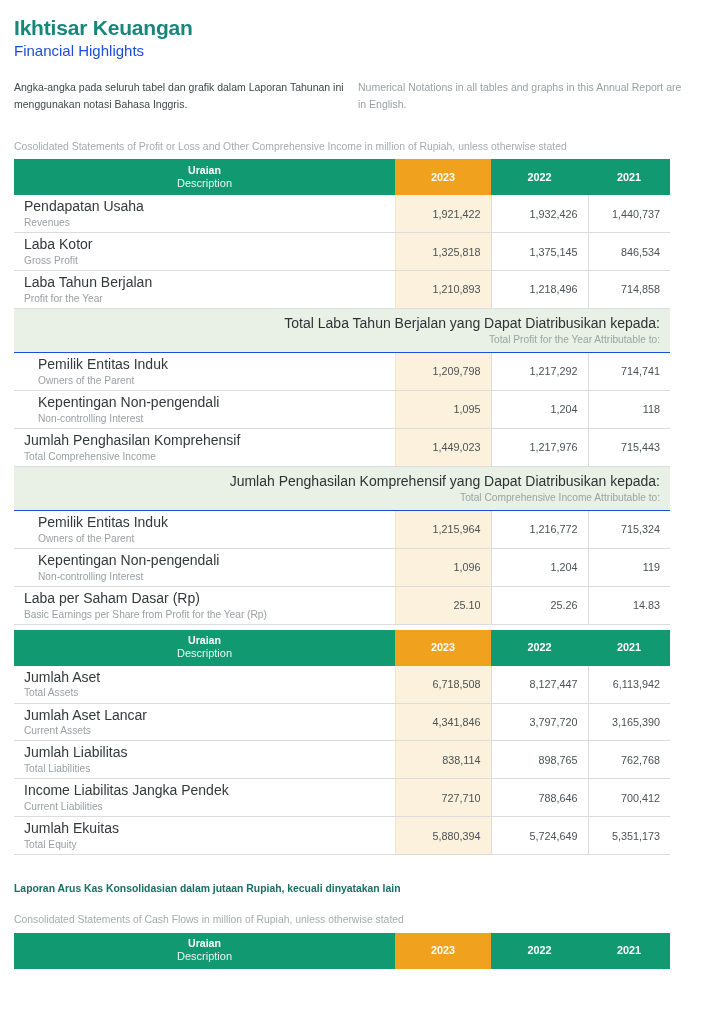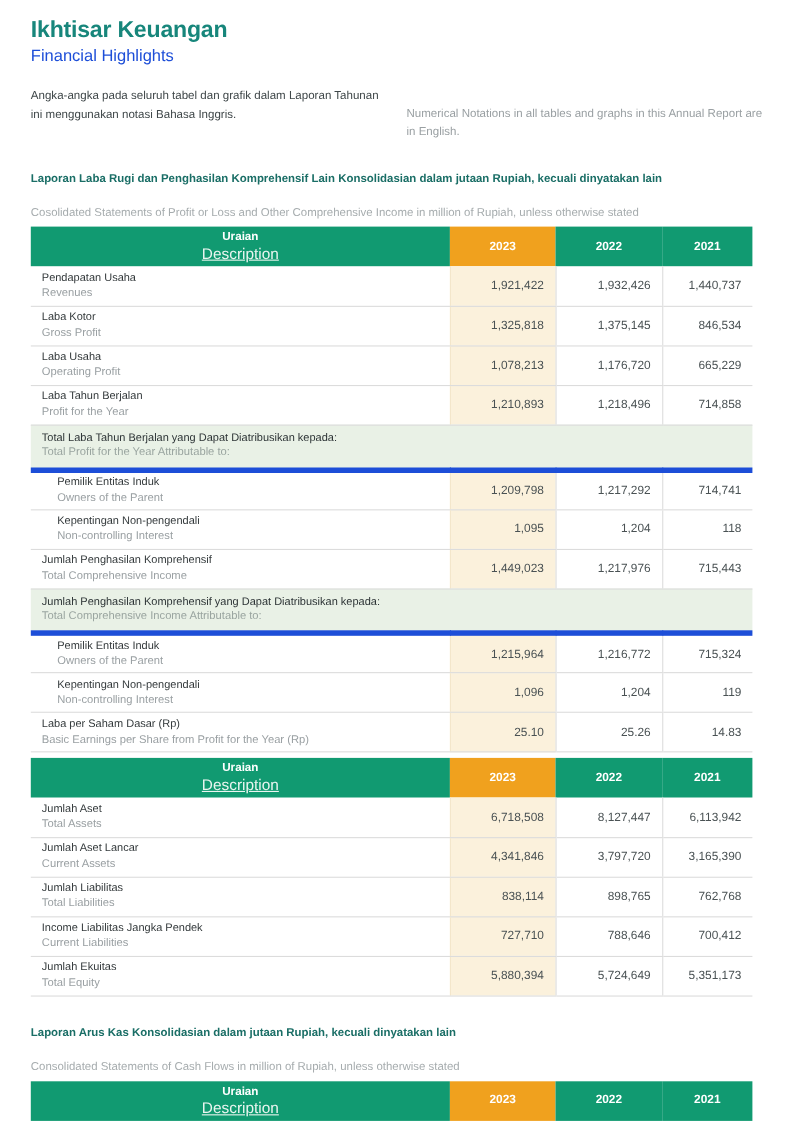--- a/index.html
+++ b/index.html
@@ -9,21 +9,21 @@
     height: 1024px;
     background: #ffffff;
     font-family: "Liberation Sans", sans-serif;
     overflow: hidden;
   }
 
   .page {
     position: relative;
     width: 725px;
     height: 1024px;
-    padding: 0 28px;
+    padding: 0 14px;
     background: #ffffff;
   }
 
   
   .page-head { padding-top: 16px; }
   .title-id {
     font-size: 21px;
     font-weight: bold;
     color: #17867B;
     letter-spacing: -0.2px;
@@ -46,21 +46,20 @@
   .intro-col { width: 330px; }
   .intro-id {
     font-size: 10.5px;
     color: #3F4749;
     line-height: 1.62;
   }
   .intro-en {
     font-size: 10.5px;
     color: #9AA0A3;
     line-height: 1.62;
-    margin-top: 16px;
   }
 
   
   .sec-title { margin-top: 26px; }
   .sec-title-id {
     font-size: 10.4px;
     font-weight: bold;
     color: #1A6E66;
     line-height: 1.45;
   }
@@ -97,25 +96,24 @@
   thead th.th-y2023 { background: #F0A11E; }
 
   .th-id {
     display: block;
     font-size: 10.6px;
     font-weight: bold;
     line-height: 1.22;
   }
   .th-en {
     display: block;
-    font-size: 14px;
+    font-size: 11px;
     font-weight: normal;
     line-height: 1.22;
     color: #EAF5F0;
-    text-decoration: underline;
   }
   thead th.th-year .th-id { font-size: 10.8px; }
 
   tbody tr.data-row td {
     border-bottom: 1px solid #DCDCDC;
     height: 36px;
     vertical-align: middle;
     padding: 3px 10px;
   }
   tbody tr.data-row td.c-label { padding-left: 10px; }
@@ -127,37 +125,38 @@
     color: #4A5254;
     border-left: 1px solid #DCDCDC;
   }
   tbody td.num.hl {
     background: #FBF1DC;
     border-left: 1px solid #F3E6CB;
   }
 
   .lbl-id {
     display: block;
-    font-size: 10px;
+    font-size: 14px;
     color: #33393B;
     line-height: 1.28;
   }
   .lbl-en {
     display: block;
     font-size: 10.2px;
     color: #9AA0A3;
     line-height: 1.28;
   }
 
   tbody tr.group-row td {
     background: #E9F1E6;
-    border-bottom: 5px solid #1d4ed8;
+    border-bottom: 1px solid #1d4ed8;
     padding: 6px 10px;
     height: 36px;
     vertical-align: middle;
+    text-align: right;
   }
   tbody tr.group-row .lbl-id { color: #2C3335; }
   tbody tr.group-row .lbl-en { color: #9AA5A0; }
 
   tbody tr.data-row:last-child td { border-bottom: 1px solid #DCDCDC; }
 </style>
 </head>
 <body>
 
 <div class="page">
@@ -171,21 +170,20 @@
     <div class="intro-col">
       <p class="intro-id">Angka-angka pada seluruh tabel dan grafik dalam Laporan Tahunan ini menggunakan notasi Bahasa Inggris.</p>
     </div>
     <div class="intro-col">
       <p class="intro-en">Numerical Notations in all tables and graphs in this Annual Report are in English.</p>
     </div>
   </div>
 
   <div id="tables-host">
       <div class="sec-title">
-        <div class="sec-title-id">Laporan Laba Rugi dan Penghasilan Komprehensif Lain Konsolidasian dalam jutaan Rupiah, kecuali dinyatakan lain</div>
         <div class="sec-title-en">Cosolidated Statements of Profit or Loss and Other Comprehensive Income in million of Rupiah, unless otherwise stated</div>
       </div>
       <table class="fin">
         <colgroup>
           <col class="c-desc">
           <col class="c-y1">
           <col class="c-y2">
           <col class="c-y3">
         </colgroup>
         <thead>
@@ -216,29 +214,20 @@
             <td class="num">1,440,737</td>
           </tr>
           <tr class="data-row">
             <td class="c-label">
               <span class="lbl-id">Laba Kotor</span>
               <span class="lbl-en">Gross Profit</span>
             </td>
             <td class="num hl">1,325,818</td>
             <td class="num">1,375,145</td>
             <td class="num">846,534</td>
-          </tr>
-          <tr class="data-row">
-            <td class="c-label">
-              <span class="lbl-id">Laba Usaha</span>
-              <span class="lbl-en">Operating Profit</span>
-            </td>
-            <td class="num hl">1,078,213</td>
-            <td class="num">1,176,720</td>
-            <td class="num">665,229</td>
           </tr>
           <tr class="data-row">
             <td class="c-label">
               <span class="lbl-id">Laba Tahun Berjalan</span>
               <span class="lbl-en">Profit for the Year</span>
             </td>
             <td class="num hl">1,210,893</td>
             <td class="num">1,218,496</td>
             <td class="num">714,858</td>
           </tr>

